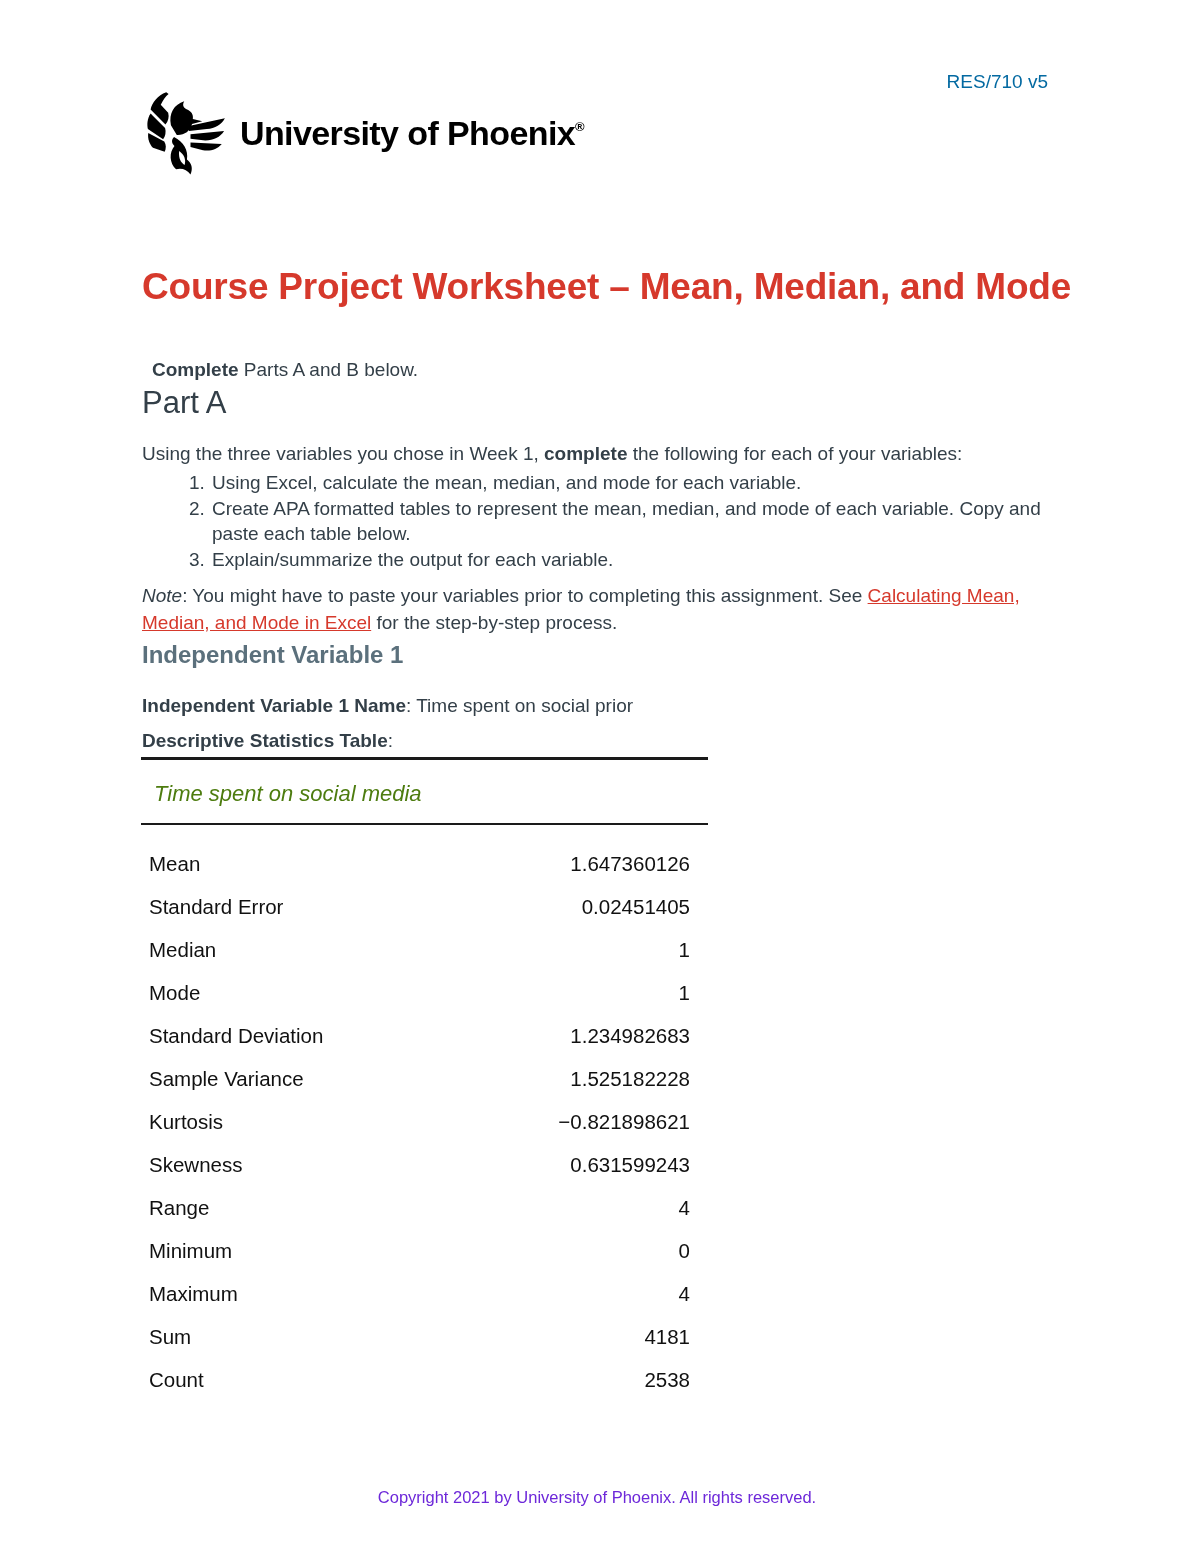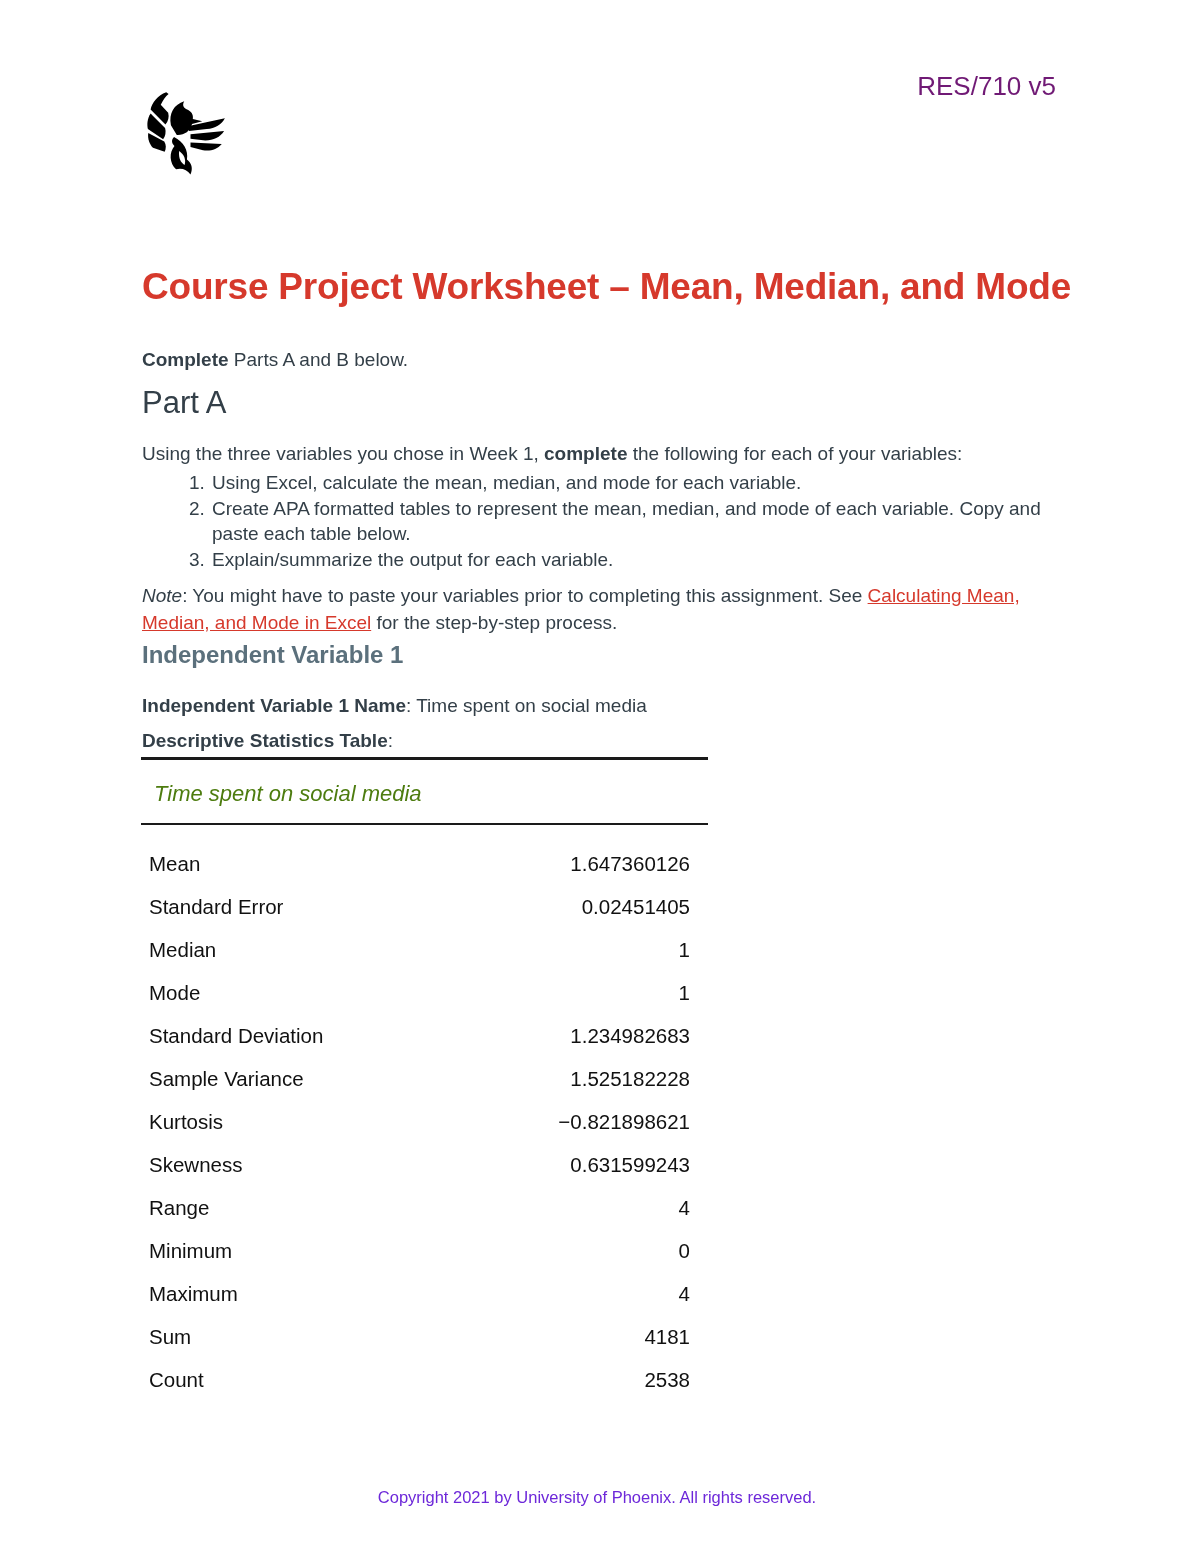--- a/index.html
+++ b/index.html
@@ -7,22 +7,22 @@
   body {
     width: 1200px; height: 1553px;
     font-family: "Liberation Sans", sans-serif;
     color: #333F48;
     position: relative;
     overflow: hidden;
   }
   .page { position: relative; width: 1200px; height: 1553px; background: #fff; }
 
   .doc-code {
-    position: absolute; top: 71px; right: 144px;
-    font-size: 26px; color: #701a75;
+    position: absolute; top: 71px; right: 152px;
+    font-size: 19px; color: #0369a1;
   }
 
   .logo-row {
     position: absolute; top: 86px; left: 142px;
     display: flex; align-items: center; gap: 12px;
   }
   .phoenix-icon { width: 86px; height: 94px; display: block; }
   .logo-text {
     font-size: 34px; font-weight: bold; color: #000;
     letter-spacing: -0.6px; white-space: nowrap;
@@ -30,21 +30,21 @@
   .logo-reg { font-size: 13px; vertical-align: 14px; font-weight: bold; }
 
   .title {
     position: absolute; top: 236px; left: 142px; width: 930px;
     font-size: 37px; font-weight: bold; line-height: 51px;
     color: #D6392C; letter-spacing: -0.2px;
   }
 
   .intro {
     position: absolute; top: 349px; left: 142px;
-    font-size: 19px; margin: 0;
+    font-size: 19px; margin: 10px;
   }
   .b { font-weight: bold; }
 
   .part-a-heading {
     position: absolute; top: 385px; left: 142px;
     font-size: 31px; font-weight: 400; color: #333F48; margin: 0;
   }
 
   .lead {
     position: absolute; top: 441px; left: 142px; width: 925px;
@@ -117,41 +117,42 @@
         <path d="M11 31 C7 37 6 45 7.5 51 L27 64 C30 60 31 54.5 29.5 49.5 Z"></path>
         <path d="M8 56 C7 63 9.5 70.5 14 75 L29 80 C31 76 31 71 28.5 67 Z"></path>
         <path d="M37 46 C34 31 41 19.5 54 15.5 C51.5 20 52.5 23.5 57 25.5 C63 28 66 32 65 38 L77 41 L64 44.5 C61.5 54 54 59 44.5 58.5 Z"></path>
         <path d="M60 47 L106 37 C102 45 93.5 50 83 51 L60 53.5 Z"></path>
         <path d="M62 57.5 L105 53.5 C100 61.5 91.5 65.5 81 65.5 L62 63.5 Z"></path>
         <path d="M62 68 L102 70 C96 77 87.5 79.5 78 78 L62 74 Z"></path>
         <path d="M41 61 C53 67 59.5 77.5 57.5 90 C63.5 94.5 65.5 101.5 62 109 C57.5 103 51 100.5 43.5 102.5 C35 94 34.5 81 41.5 72.5 C37.5 68.5 37.5 64.5 41 61 Z"></path>
       </g>
       <path fill="#ffffff" d="M47.5 79 C54 83.5 56.5 90 54.5 97 C49.5 94 46.5 88 47.5 79 Z"></path>
     </svg>
+    <div class="logo-text"><span>University of Phoenix</span><span class="logo-reg">®</span></div>
   </div>
 
   <h1 class="title">Course Project Worksheet – Mean, Median, and Mode</h1>
 
   <p class="intro"><span class="b">Complete</span><span> Parts A and B below.</span></p>
 
   <h2 class="part-a-heading">Part A</h2>
 
   <p class="lead"><span>Using the three variables you chose in Week 1, </span><span class="b">complete</span><span> the following for each of your variables:</span></p>
 
   <ol class="steps">
     <li>Using Excel, calculate the mean, median, and mode for each variable.</li>
     <li>Create APA formatted tables to represent the mean, median, and mode of each variable. Copy and paste each table below.</li>
     <li>Explain/summarize the output for each variable.</li>
   </ol>
 
   <p class="note"><span class="it">Note</span><span>: You might have to paste your variables prior to completing this assignment. See </span><a class="link">Calculating Mean, Median, and Mode in Excel</a><span> for the step-by-step process.</span></p>
 
   <h3 class="iv-heading">Independent Variable 1</h3>
 
-  <p class="name-line"><span class="b">Independent Variable 1 Name</span><span>: Time spent on social media</span></p>
+  <p class="name-line"><span class="b">Independent Variable 1 Name</span><span>: Time spent on social prior</span></p>
 
   <p class="table-label-line"><span class="b">Descriptive Statistics Table</span><span>:</span></p>
 
   <div class="stats-table">
     <div class="stats-header">Time spent on social media</div>
     <div class="stats-rows">
         <div class="stat-row">
           <span class="stat-label">Mean</span>
           <span class="stat-value">1.647360126</span>
         </div>

